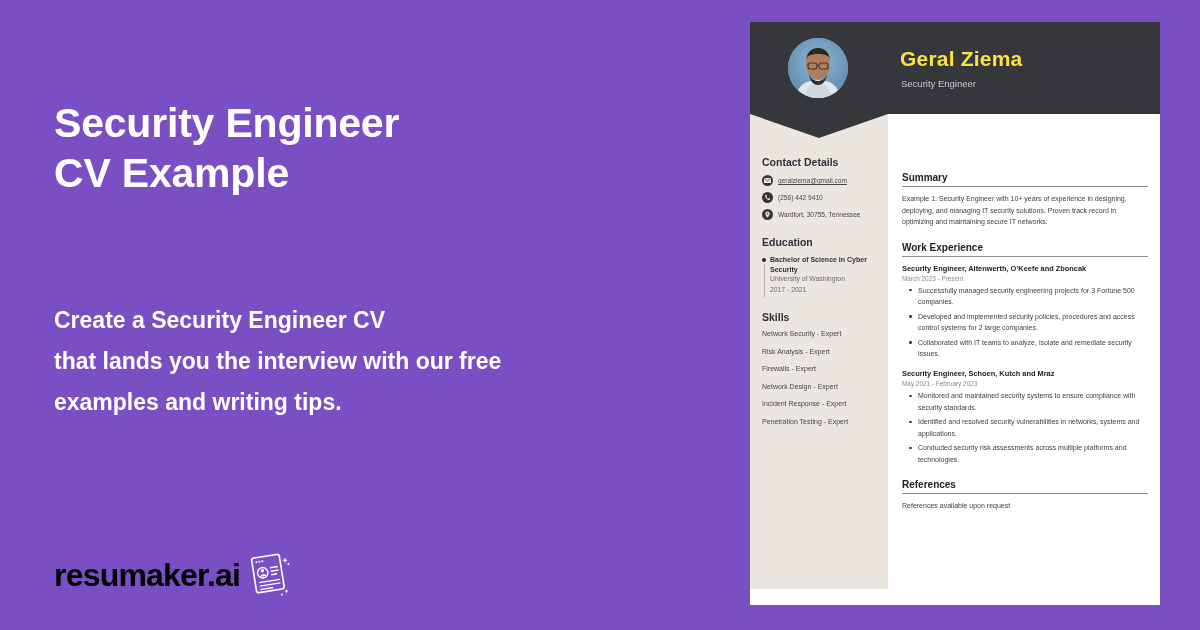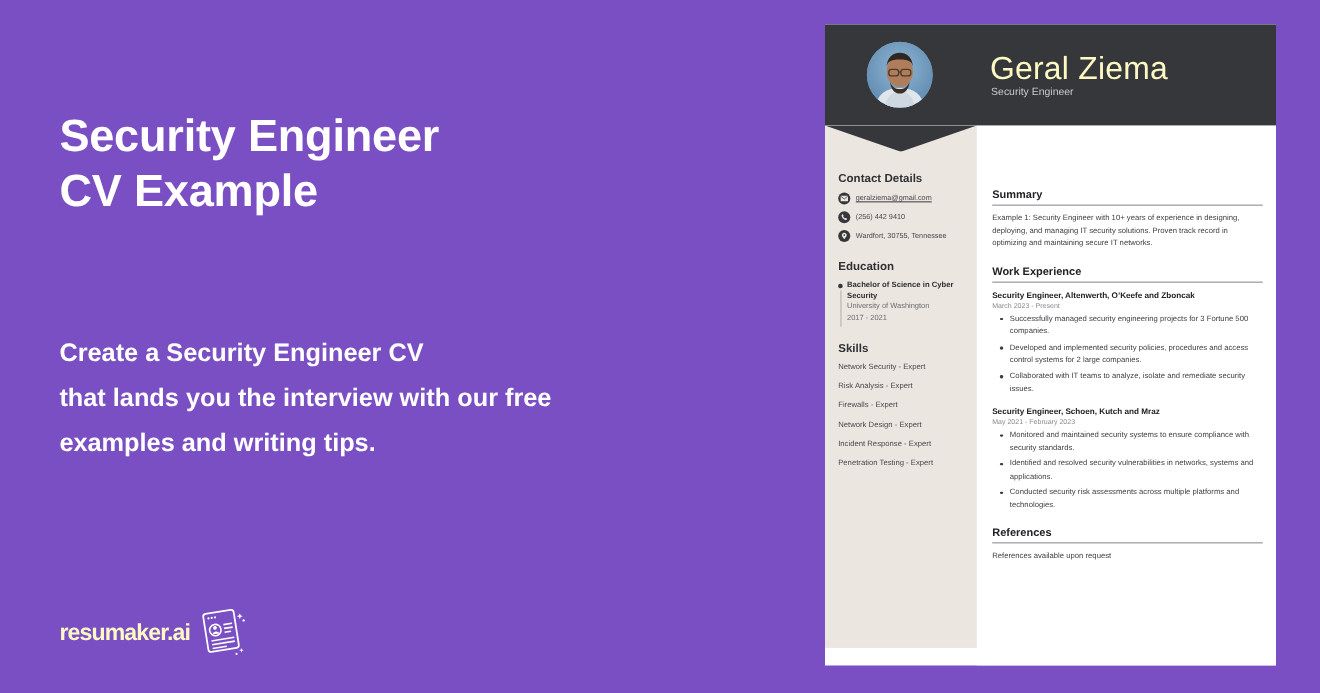--- a/index.html
+++ b/index.html
@@ -47,22 +47,22 @@
   
   .logo {
     position: absolute;
     left: 54px;
     top: 553px;
     display: flex;
     align-items: center;
     height: 44px;
   }
   .logo-text {
-    color: #fef9c3;
-    font-size: 21px;
+    color: #000000;
+    font-size: 32px;
     font-weight: bold;
     letter-spacing: -0.8px;
     line-height: 31px;
   }
   .logo-mark {
     width: 50px;
     height: 50px;
     margin-left: 3px;
     position: relative;
     top: -2px;
@@ -103,23 +103,23 @@
     width: 60px;
     height: 60px;
     border-radius: 50%;
     overflow: hidden;
     background: #6f9ec4;
   }
   .cv-name {
     position: absolute;
     left: 150px;
     top: 25px;
-    color: #fef9c3;
-    font-size: 29px;
-    font-weight: normal;
+    color: #fde047;
+    font-size: 21px;
+    font-weight: bold;
     letter-spacing: 0.2px;
   }
   .cv-role {
     position: absolute;
     left: 151px;
     top: 56px;
     color: #c9cacc;
     font-size: 9.5px;
   }
 

